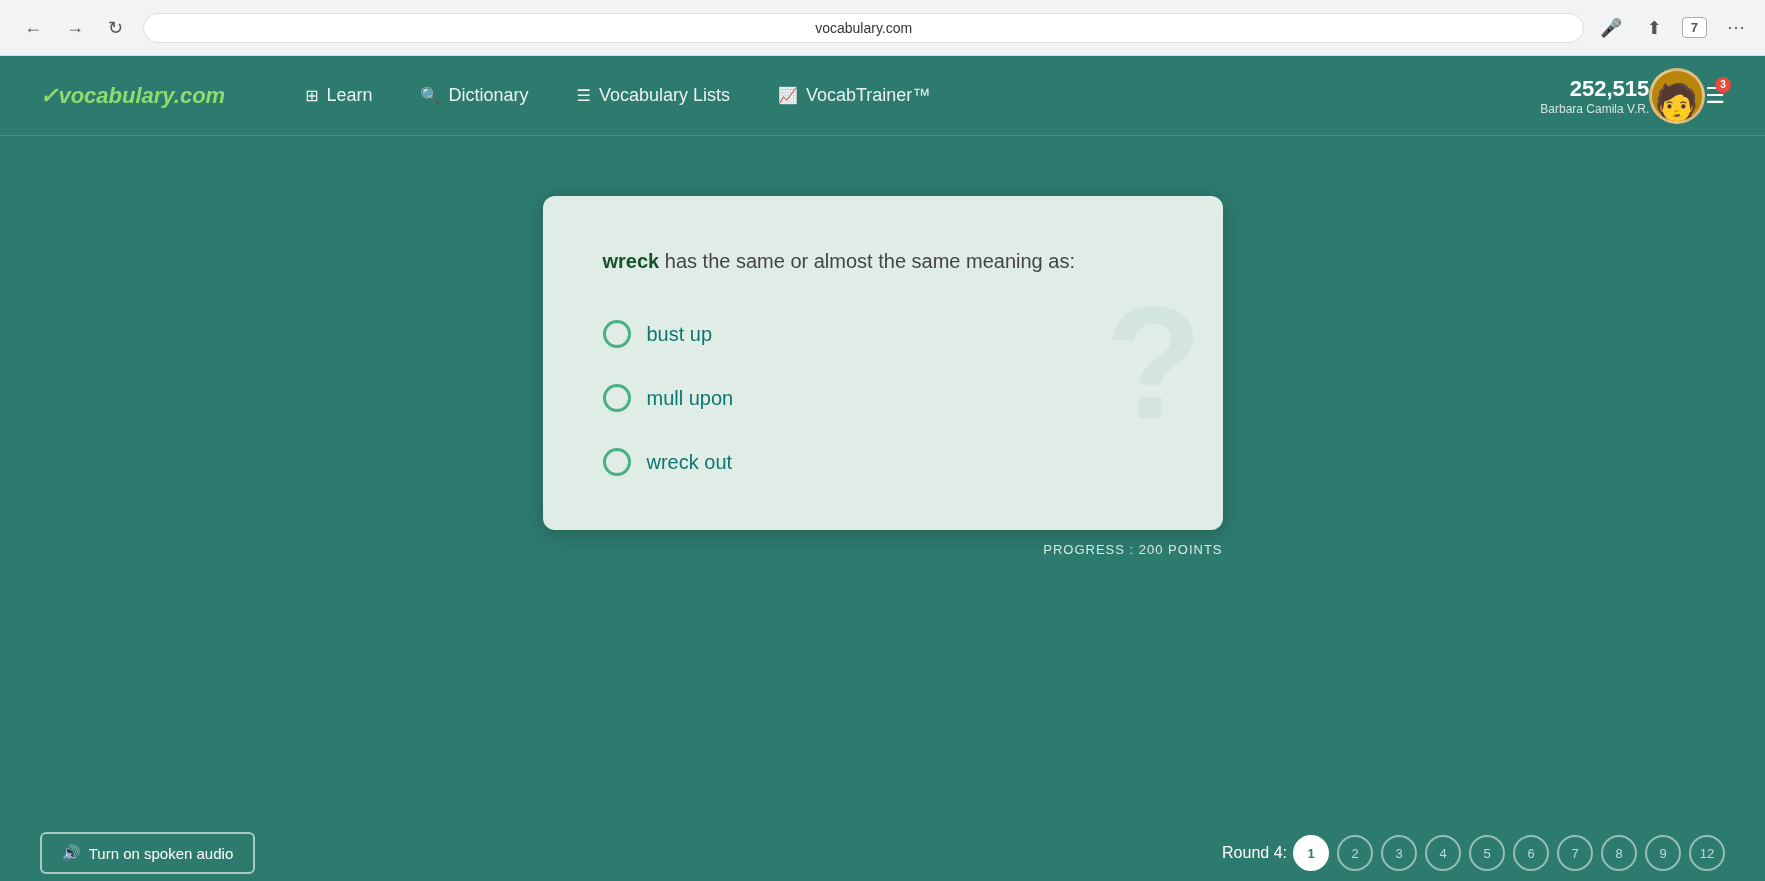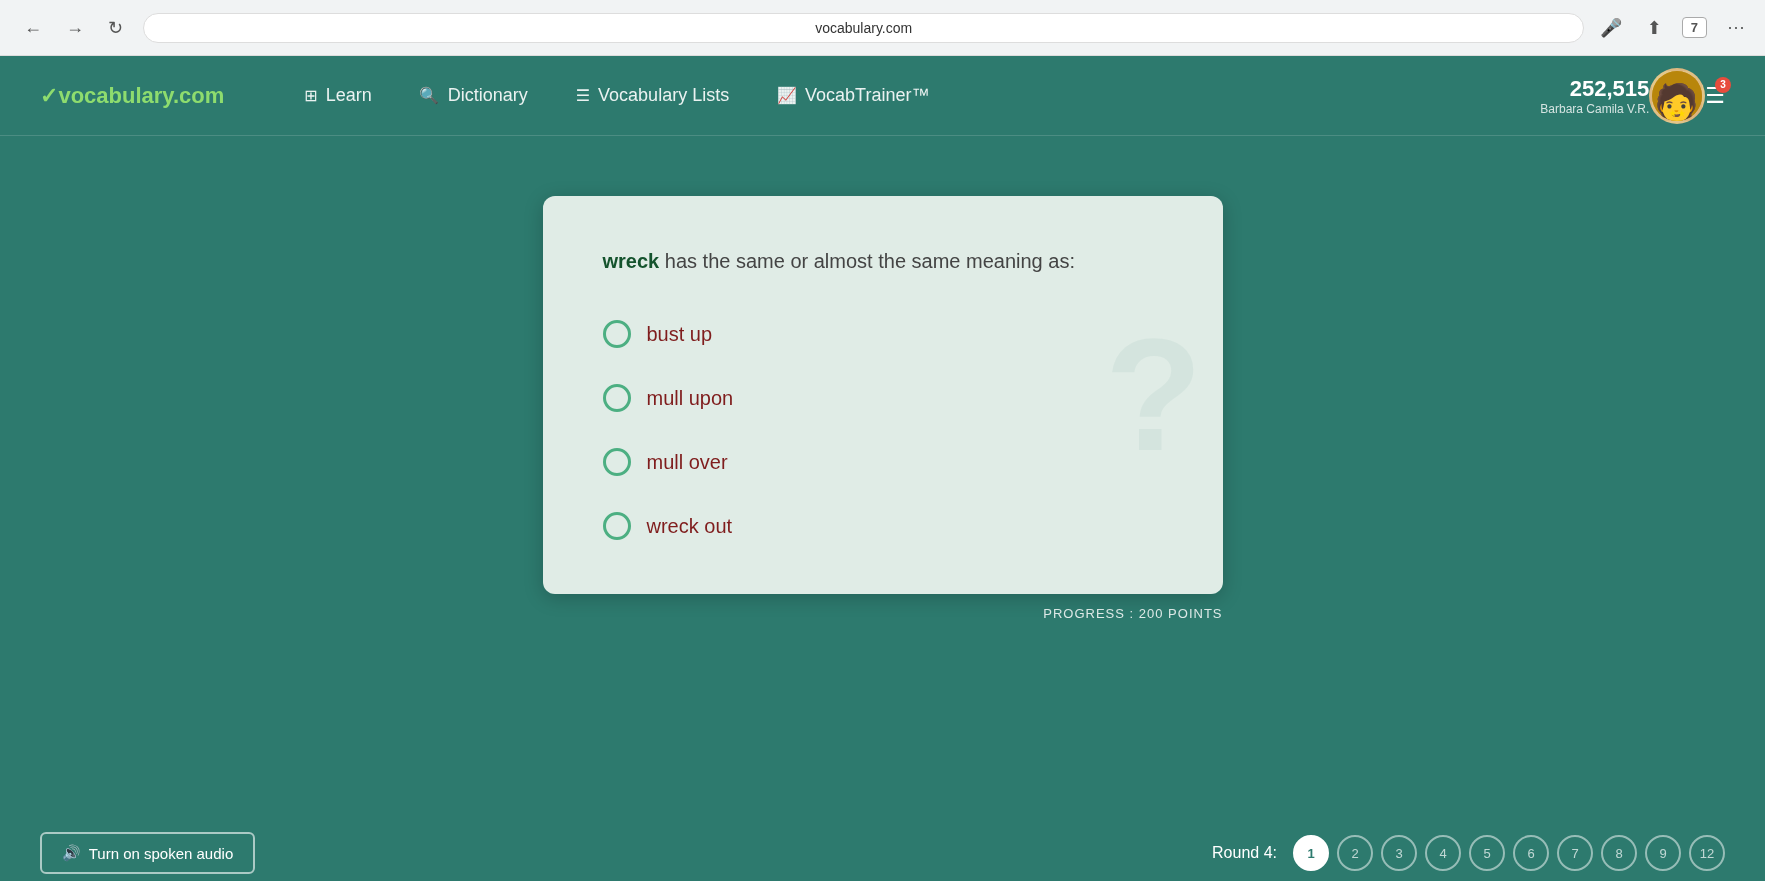--- a/index.html
+++ b/index.html
@@ -81,20 +81,21 @@
       display: flex;
       align-items: center;
       padding: 0 40px;
       height: 80px;
       border-bottom: 1px solid rgba(255,255,255,0.15);
     }
     .logo {
       color: white;
       font-size: 22px;
       font-weight: bold;
+      font-style: italic;
       margin-right: 60px;
       cursor: pointer;
       text-decoration: none;
     }
     .logo span { color: #8edc6e; }
     .nav-links {
       display: flex;
       gap: 8px;
       align-items: center;
       flex: 1;
@@ -229,21 +230,21 @@
       border-radius: 50%;
       border: 3px solid #4caf82;
       background: transparent;
       flex-shrink: 0;
       display: flex;
       align-items: center;
       justify-content: center;
     }
     .option-label {
       font-size: 20px;
-      color: #7f1d1d;
+      color: #0f766e;
     }
 
     
     .progress-section {
       width: 680px;
       text-align: right;
       margin-top: 12px;
       color: rgba(255,255,255,0.85);
       font-size: 13px;
       letter-spacing: 1px;
@@ -265,21 +266,21 @@
       padding: 10px 20px;
       font-size: 15px;
       cursor: pointer;
       display: flex;
       align-items: center;
       gap: 8px;
     }
     .round-section {
       display: flex;
       align-items: center;
-      gap: 12px;
+      gap: 2px;
     }
     .round-label {
       color: white;
       font-size: 16px;
       margin-right: 4px;
     }
     .round-dots {
       display: flex;
       gap: 8px;
     }
@@ -388,24 +389,20 @@
         <div class="answer-option">
           <div class="radio-circle"></div>
           <span class="option-label">bust up</span>
         </div>
 
         <div class="answer-option">
           <div class="radio-circle"></div>
           <span class="option-label">mull upon</span>
         </div>
 
-        <div class="answer-option">
-          <div class="radio-circle"></div>
-          <span class="option-label">mull over</span>
-        </div>
 
         <div class="answer-option">
           <div class="radio-circle"></div>
           <span class="option-label">wreck out</span>
         </div>
 
       </div>
     </div>
 
     <div class="progress-section">

